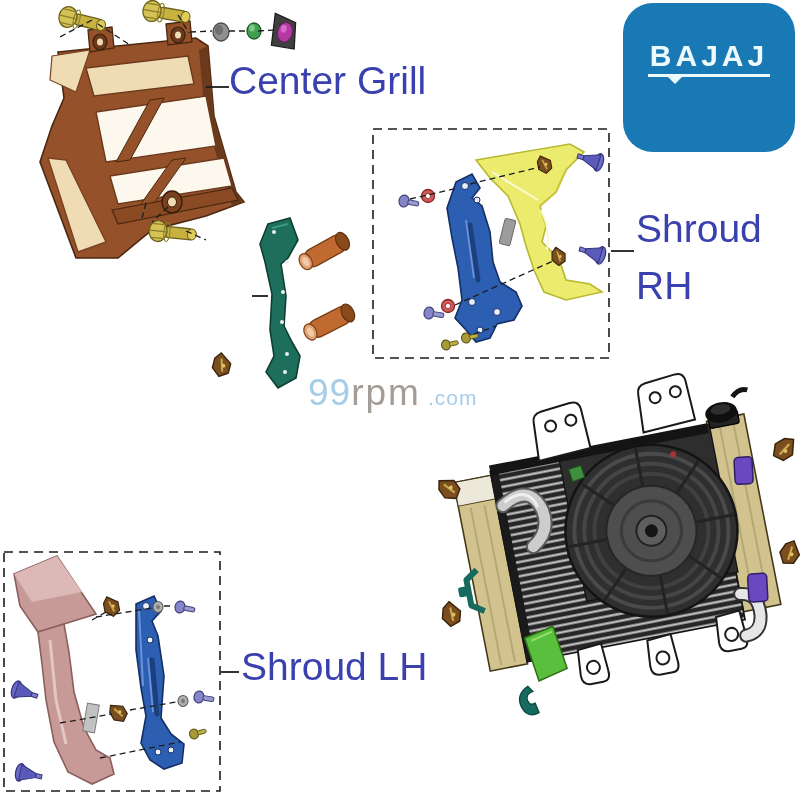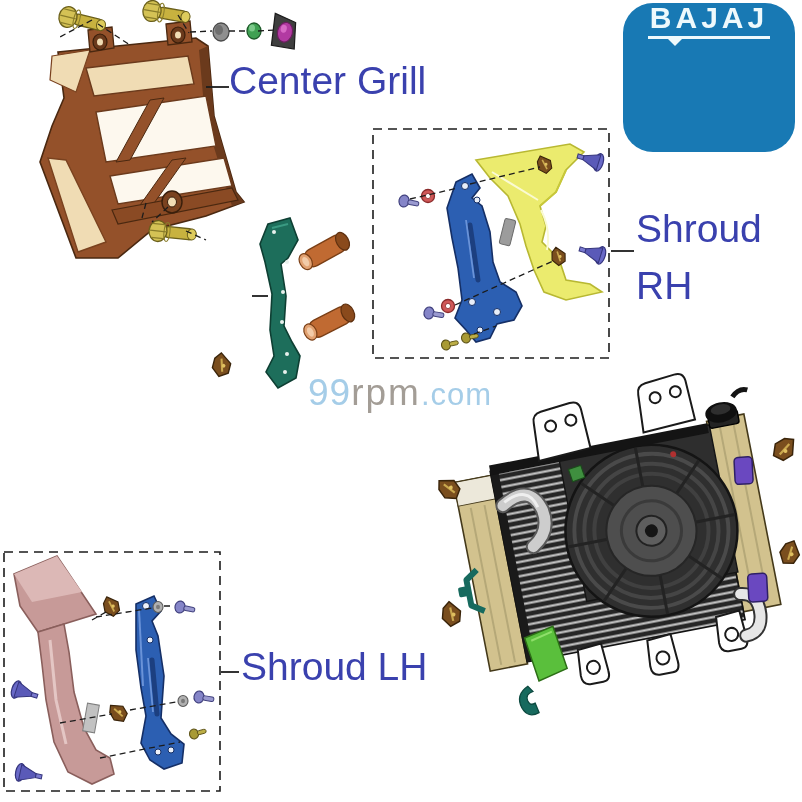--- a/index.html
+++ b/index.html
@@ -8,24 +8,24 @@
   svg.scene{position:absolute;left:0;top:0;}
 
   .label{position:absolute;color:var(--label-text);font-size:39px;line-height:1.05;white-space:nowrap;}
   #lbl-cg{left:229px;top:61px;}
   #lbl-br{left:104px;top:272px;}
   #lbl-srh{left:636px;top:201px;line-height:1.45;}
   #lbl-slh{left:241px;top:647px;text-align:right;}
 
   .watermark{position:absolute;left:308px;top:372px;font-size:37px;color:var(--watermark-blue);letter-spacing:1px;}
   .watermark .wm-mid{color:var(--watermark-gray);font-weight:normal;letter-spacing:2px;}
-  .watermark .wm-suffix{font-size:31px;}
+  .watermark .wm-suffix{font-size:21px;margin-left:7px;}
 
   .logo{position:absolute;left:623px;top:3px;width:172px;height:149px;background:var(--logo-bg);
-        border-radius:30px;color:var(--logo-text);text-align:center;box-sizing:border-box;}
+        border-radius:30px;color:var(--logo-text);text-align:center;padding-top:38px;box-sizing:border-box;}
   .logo-brand{font-size:30px;font-weight:bold;letter-spacing:4px;line-height:1;}
   .logo-genuine{font-size:23px;letter-spacing:2px;line-height:1;margin-top:5px;}
   .logo-parts{font-size:34px;font-weight:bold;letter-spacing:1px;line-height:0.85;}
   .logo-underline{position:relative;width:122px;height:3px;background:var(--logo-text);margin:3px auto 0;}
   .logo-underline::after{content:"";position:absolute;left:16%;top:3px;border:7px solid transparent;
         border-top-color:var(--logo-text);border-bottom:0;}
 
   
   .f-grill{fill:var(--grill-brown);} .f-cream{fill:var(--grill-cream);}
   .f-bracket{fill:var(--bracket-green);} .f-yellow{fill:var(--shroud-yellow);}

